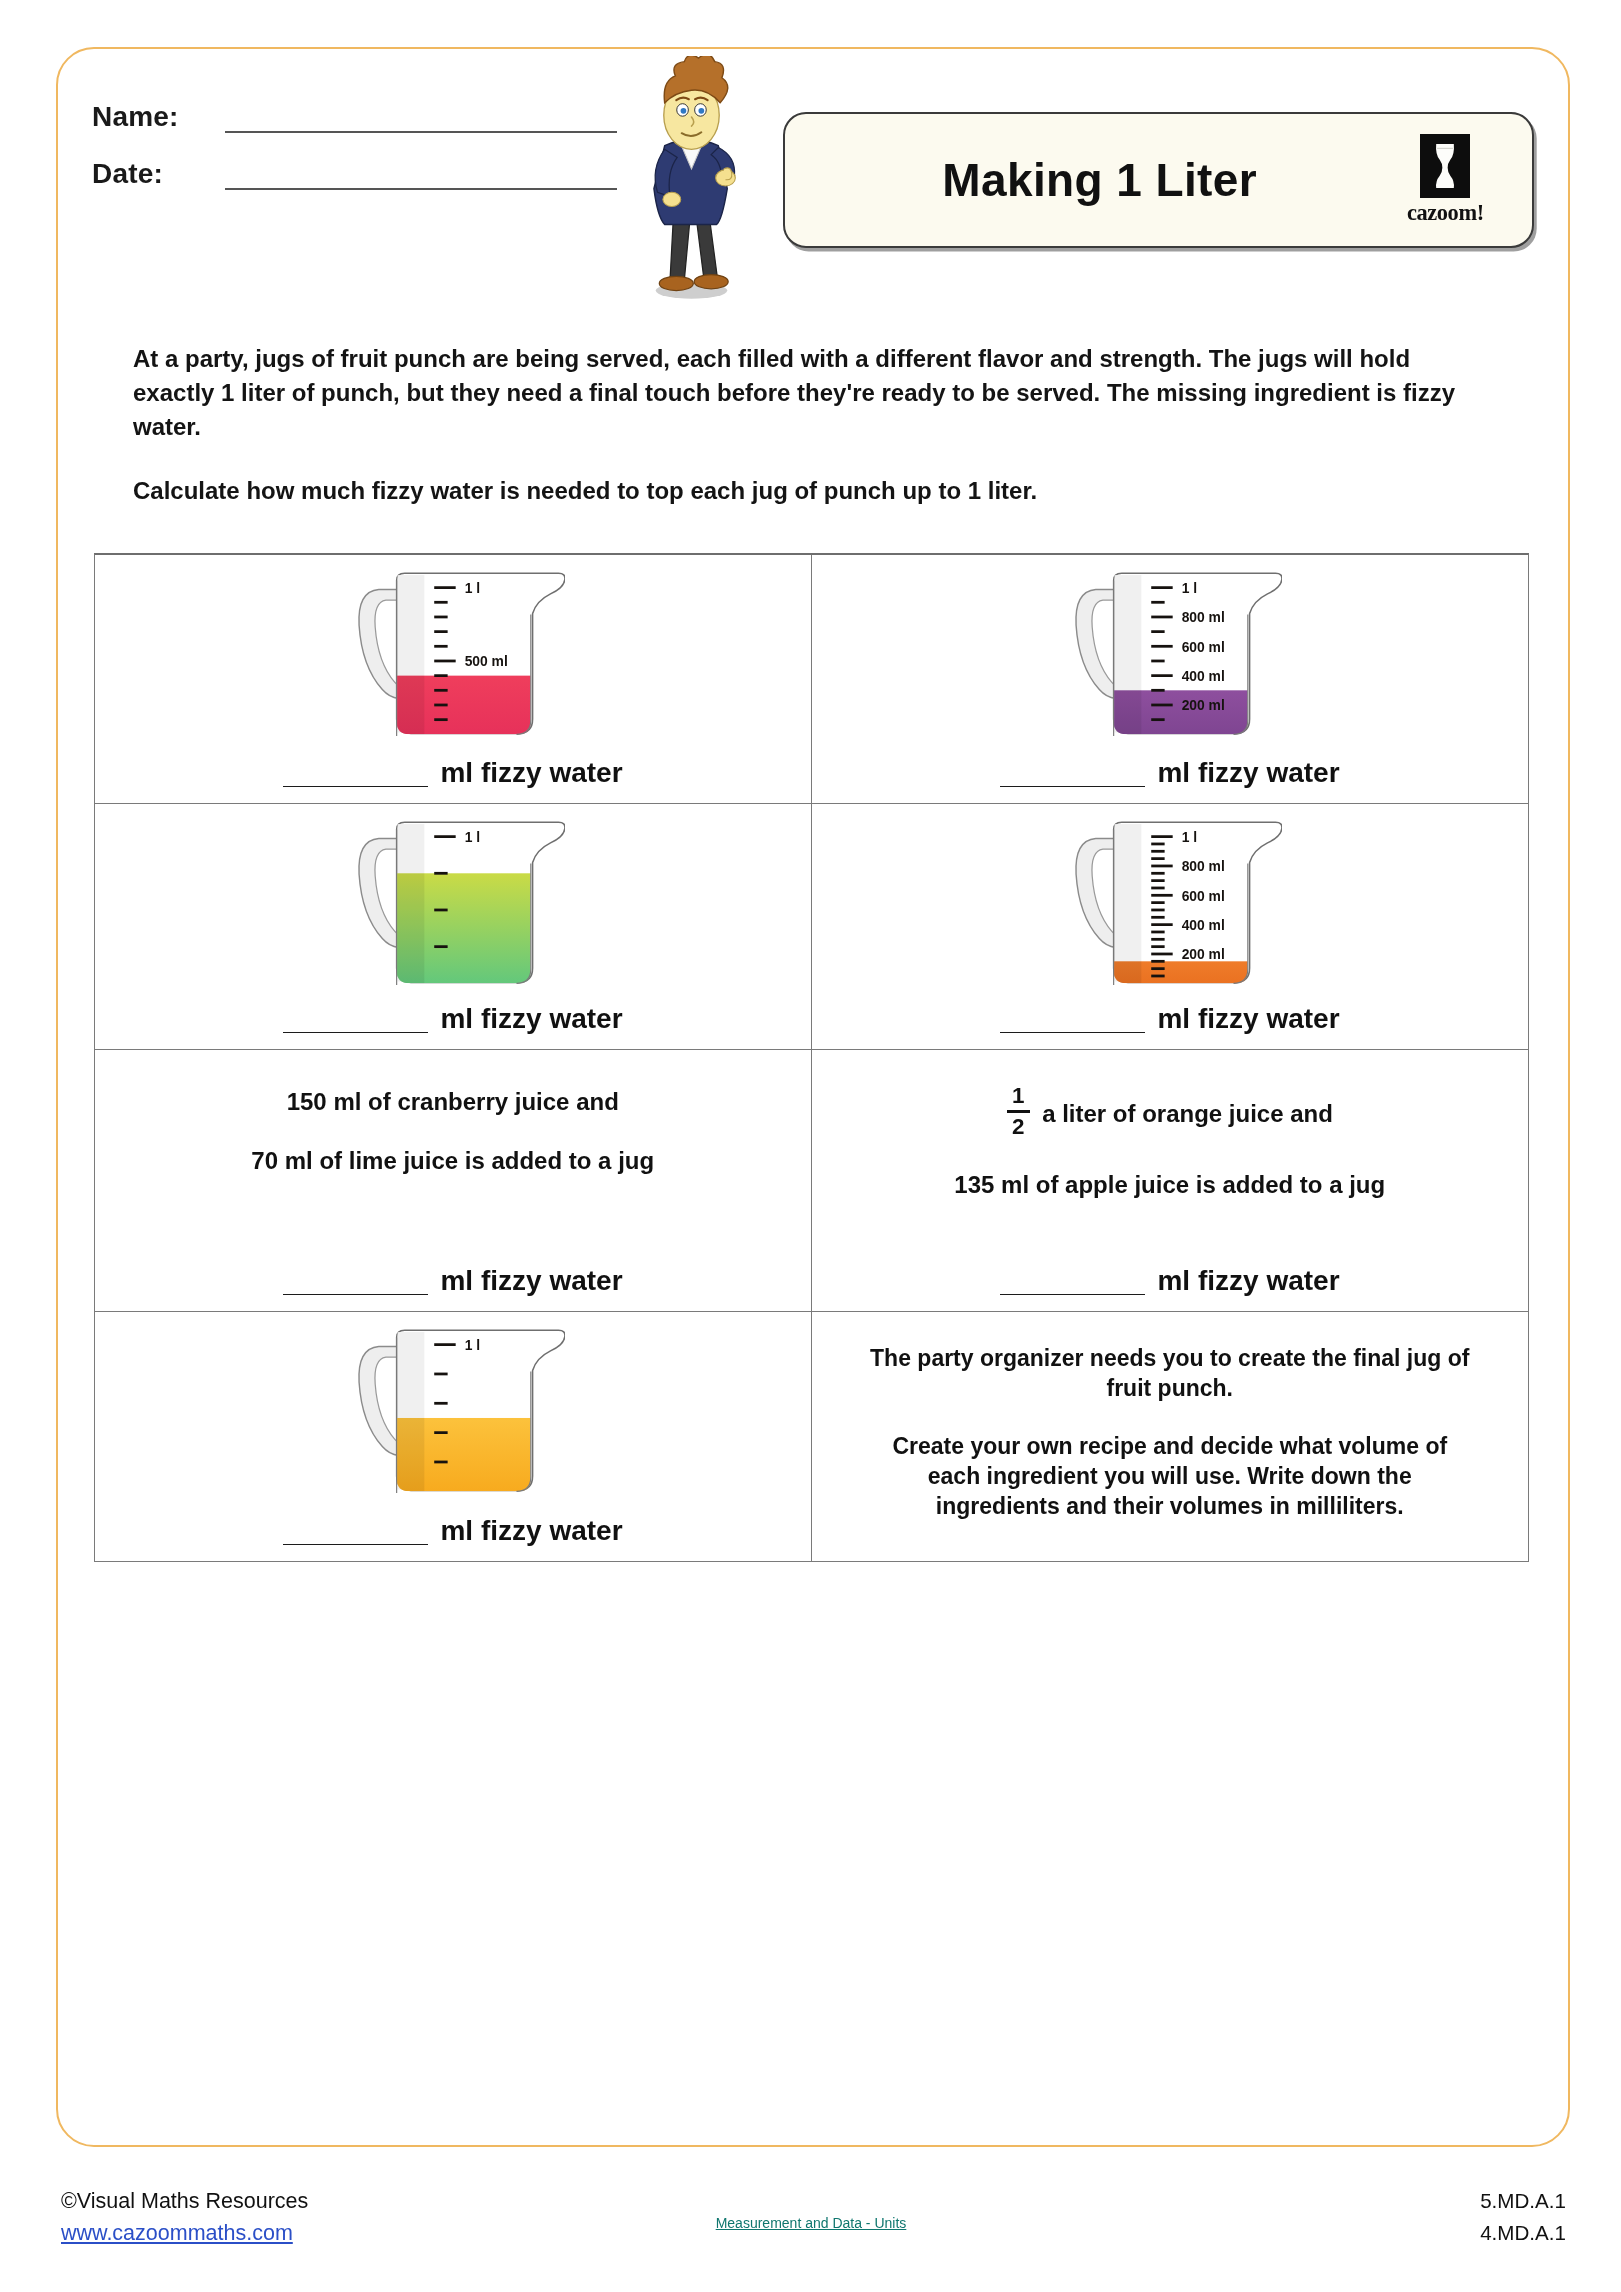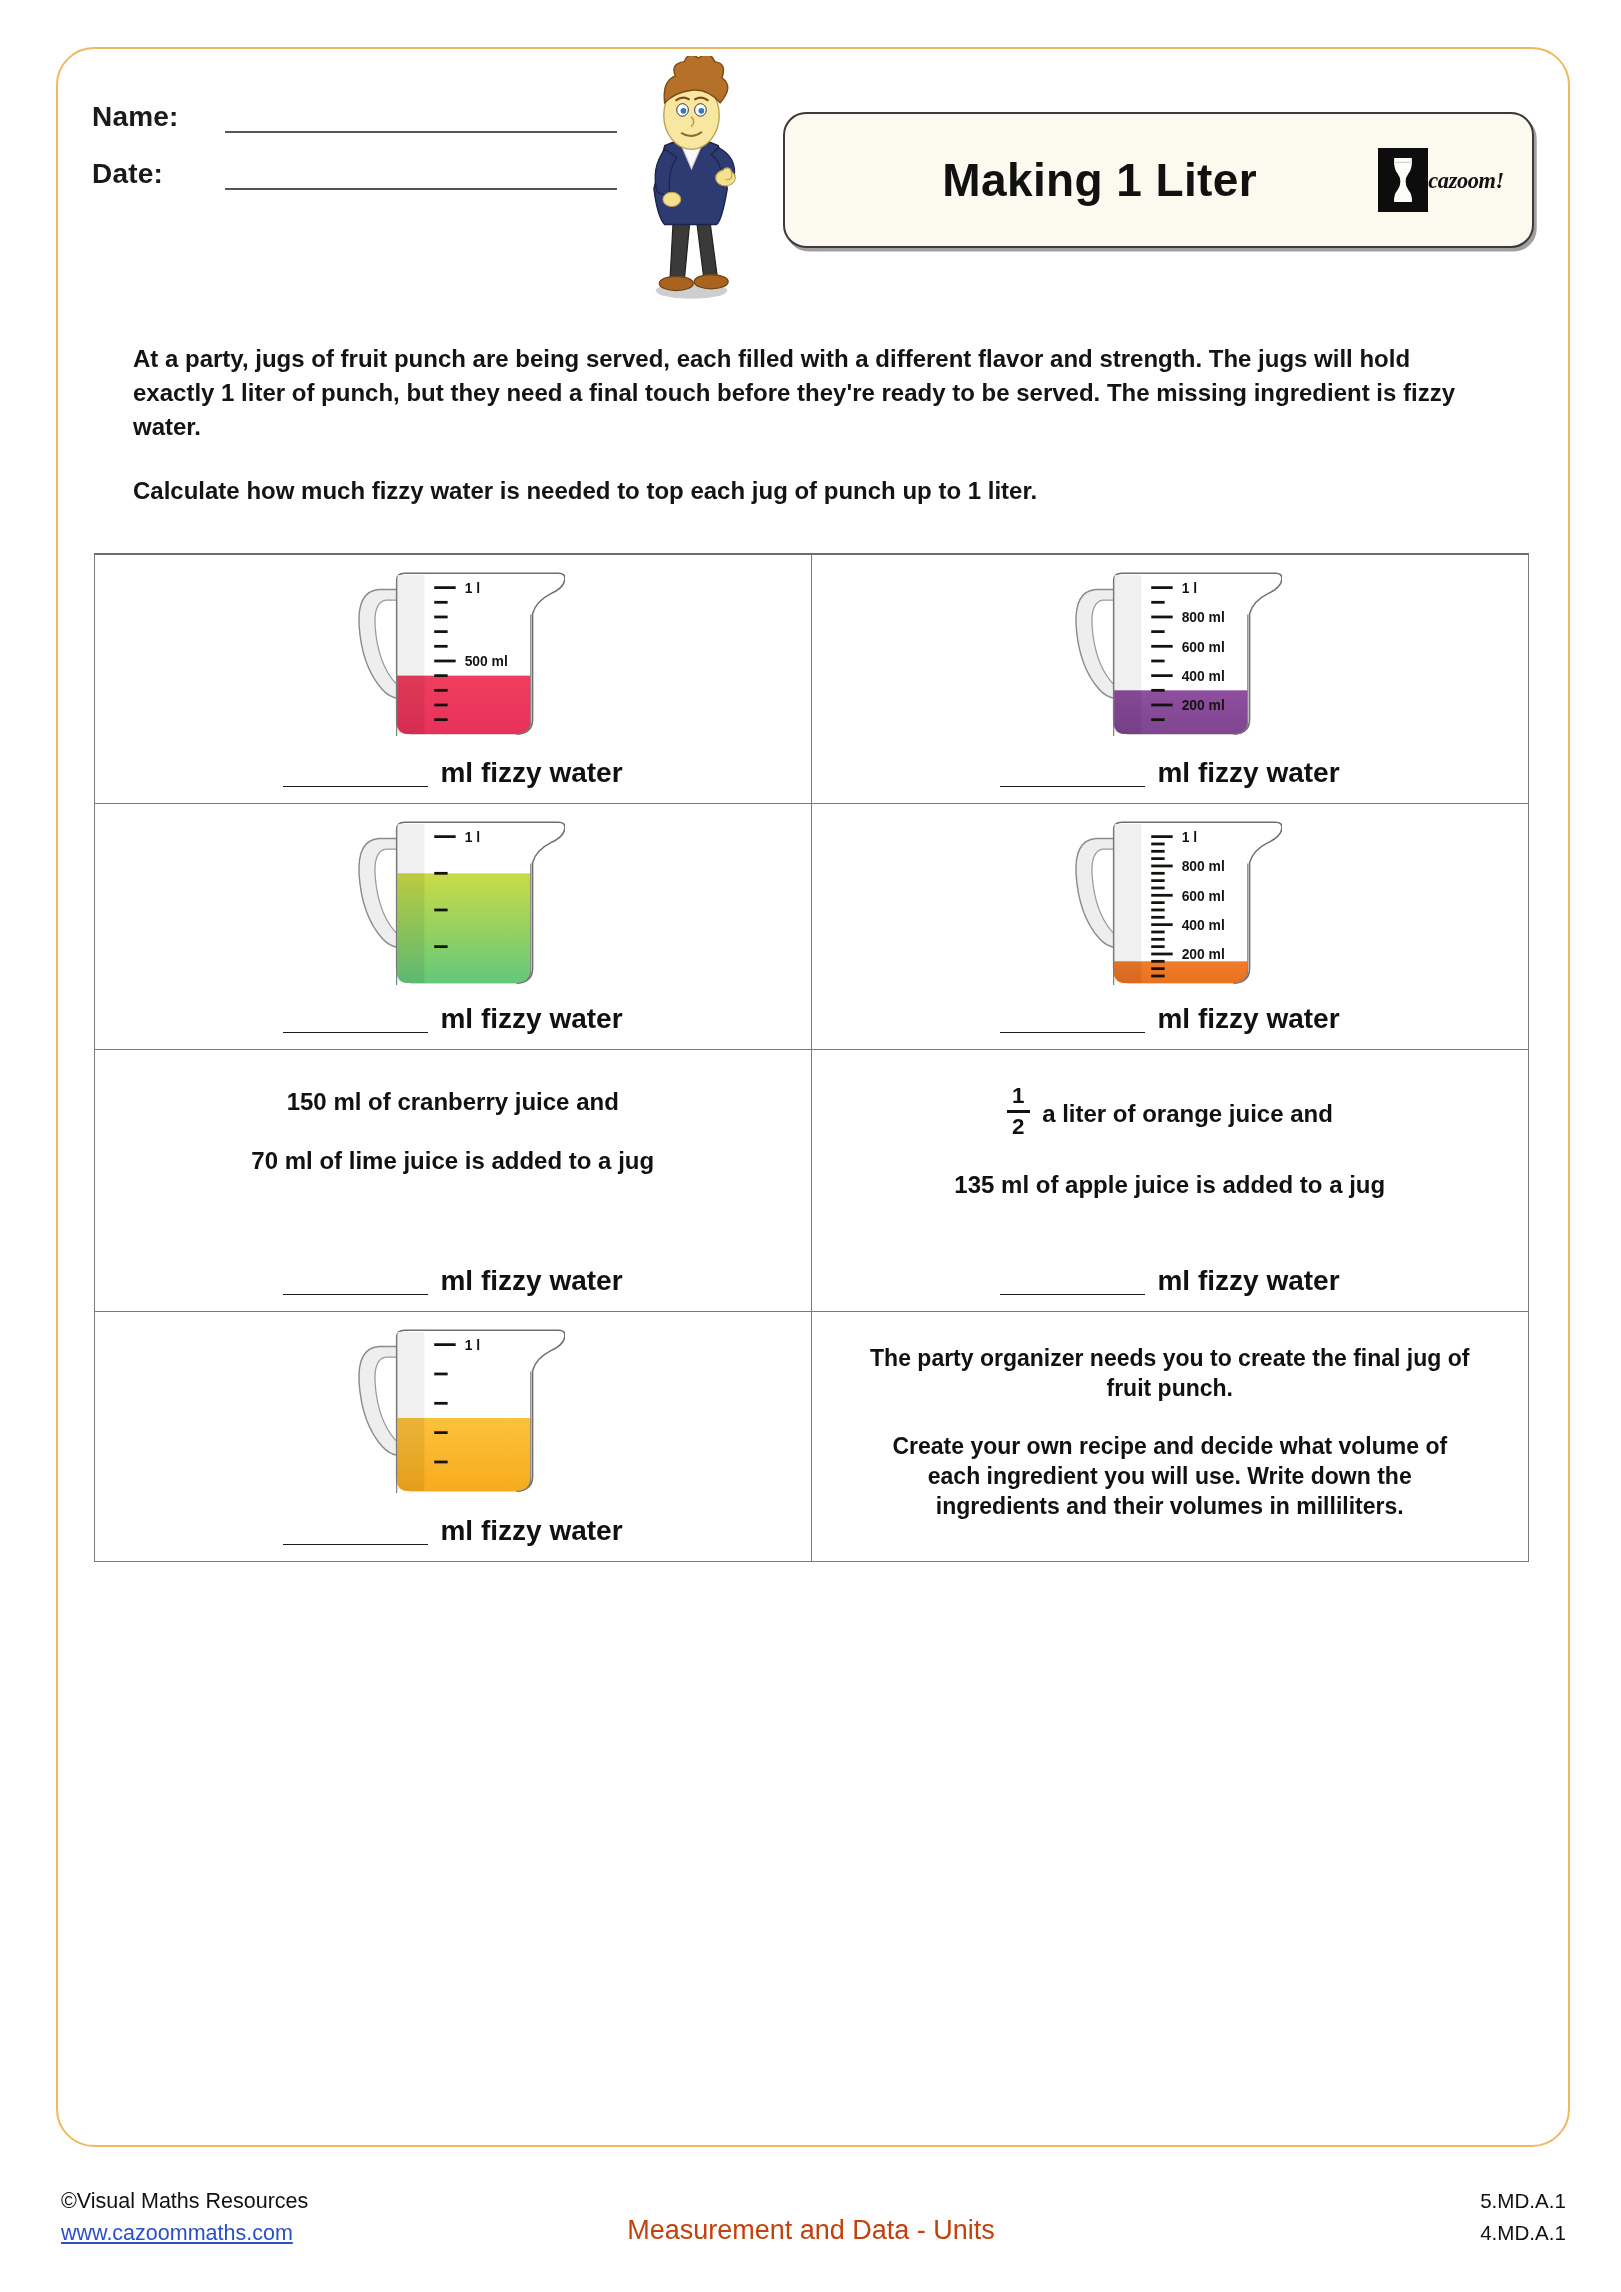--- a/index.html
+++ b/index.html
@@ -91,22 +91,22 @@
     font-size: 46px;
     font-weight: bold;
     color: #111;
     letter-spacing: 0.4px;
     padding-left: 36px;
   }
   .logo {
     width: 134px;
     margin-right: 19.7px;
     display: flex;
+    flex-direction: column;
     align-items: center;
-    font-style: italic;
   }
   .logo-mark {
     width: 50px;
     height: 64px;
     background: #0d0d0d;
     display: flex;
     align-items: center;
     justify-content: center;
   }
   .logo-word {
@@ -245,22 +245,23 @@
     font-size: 21.5px;
     color: #2b4fc7;
     text-decoration: underline;
     line-height: 1.5;
   }
   .f-mid {
     position: absolute;
     left: 0; right: 0;
     top: 30px;
     text-align: center;
-    font-size: 27px;
-    color: #c2410c;
+    font-size: 14px;
+    color: #0f766e;
+    text-decoration: underline;
   }
   .f-right {
     position: absolute;
     right: 56px;
     top: 0;
     text-align: right;
   }
   .f-right div { font-size: 20.6px; color: #111; line-height: 1.55; }
 
   svg { display: block; }

